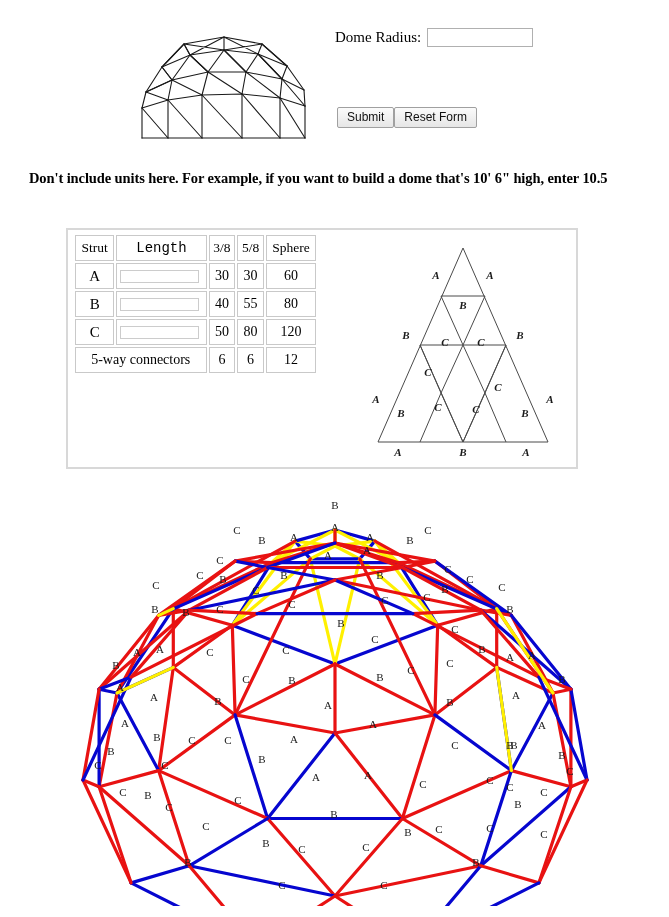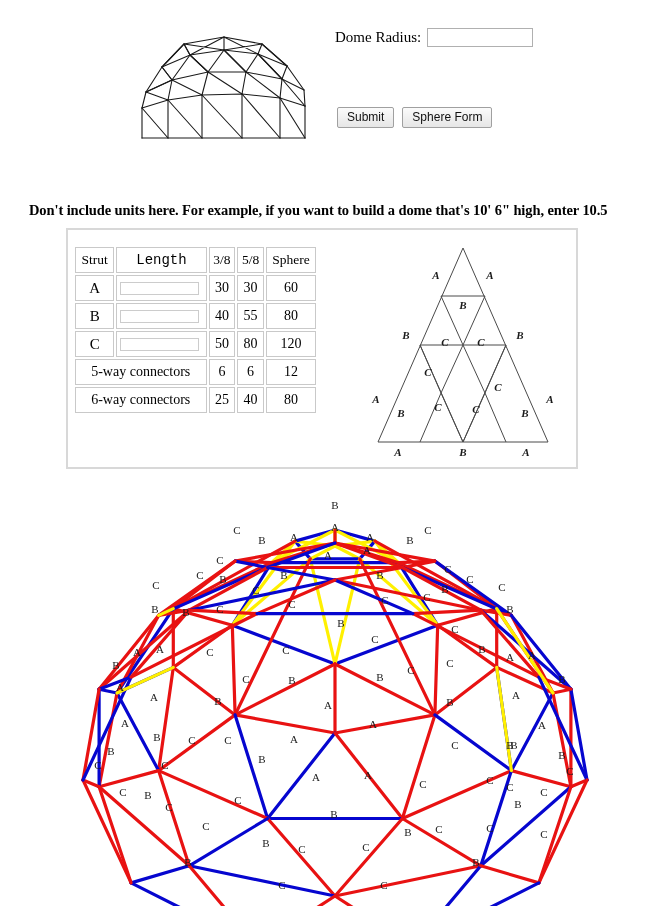--- a/index.html
+++ b/index.html
@@ -23,53 +23,52 @@
   .field-label{font-family:"Liberation Serif",serif;font-size:15px;white-space:nowrap;}
   .text-input{
     width:100px;height:15px;
     border:1px solid #b0b0b0;
     background:#ffffff;
     font-family:"Liberation Sans",sans-serif;
     font-size:12px;
     padding:1px 2px;
     box-sizing:content-box;
   }
-  #buttons-row{left:337px;top:107px;display:flex;gap:8px;}
+  #buttons-row{left:337px;top:107px;display:flex;}
   .btn{
     font-family:"Liberation Sans",sans-serif;
     font-size:12px;
     background:linear-gradient(#fbfbfb,#e6e6e6);
     border:1px solid #a0a0a0;
     border-radius:2px;
     padding:2px 9px 3px 9px;
     color:#111;
     cursor:pointer;
     line-height:14px;
   }
 
   
   #note{
     left:29px;top:170px;width:620px;
     font-family:"Liberation Serif",serif;
     font-weight:bold;
     font-size:14.5px;
     white-space:nowrap;
     letter-spacing:-0.1px;
-    margin-top:32px;
   }
 
   
   #panel{
     left:66px;top:228px;width:512px;height:241px;
     border:2px solid #d8d8d8;
     background:#ffffff;
     box-sizing:border-box;
     display:flex;
   }
-  #panel-left{width:250px;padding:15px 0 0 5px;box-sizing:border-box;}
+  #panel-left{width:250px;padding:3px 0 0 5px;box-sizing:border-box;}
   #panel-right{flex:1;position:relative;}
 
   table.struts{
     border-collapse:separate;
     border-spacing:2px;
     font-family:"Liberation Serif",serif;
     font-size:14px;
   }
   table.struts td,table.struts th{
     border:1px solid #c9c9c9;
@@ -151,21 +150,21 @@
 
 <div class="abs" id="form-area">
   <div class="field-row">
     <span class="field-label">Dome Radius:</span>
     <input class="text-input" type="text" value="" style="">
   </div>
 </div>
 
 <div class="abs" id="buttons-row">
   <button class="btn">Submit</button>
-  <button class="btn">Sphere Form</button>
+  <button class="btn">Reset Form</button>
 </div>
 
 <div class="abs" id="note">Don't include units here. For example, if you want to build a dome that's 10' 6" high, enter 10.5</div>
 
 <div class="abs" id="panel">
 
   <div id="panel-left">
     <table class="struts">
       <tbody>
           <tr>
@@ -207,26 +206,20 @@
       </tr>
 
 
       <tr>
         <td class="c-conn" colspan="2">5-way connectors</td>
         <td class="c-num">6</td>
         <td class="c-num">6</td>
         <td class="c-sphere">12</td>
       </tr>
 
-      <tr>
-        <td class="c-conn" colspan="2">6-way connectors</td>
-        <td class="c-num">25</td>
-        <td class="c-num">40</td>
-        <td class="c-sphere">80</td>
-      </tr>
     </tbody>
       </table>
   </div>
 
   <div id="panel-right">
     <svg id="tri-svg" width="258" height="237" viewBox="0 0 258 237">
       <g stroke="#4a4a4a" stroke-width="1" fill="none">
 
         <path d="M145,18 L230,212 L60,212 Z"></path>
 

